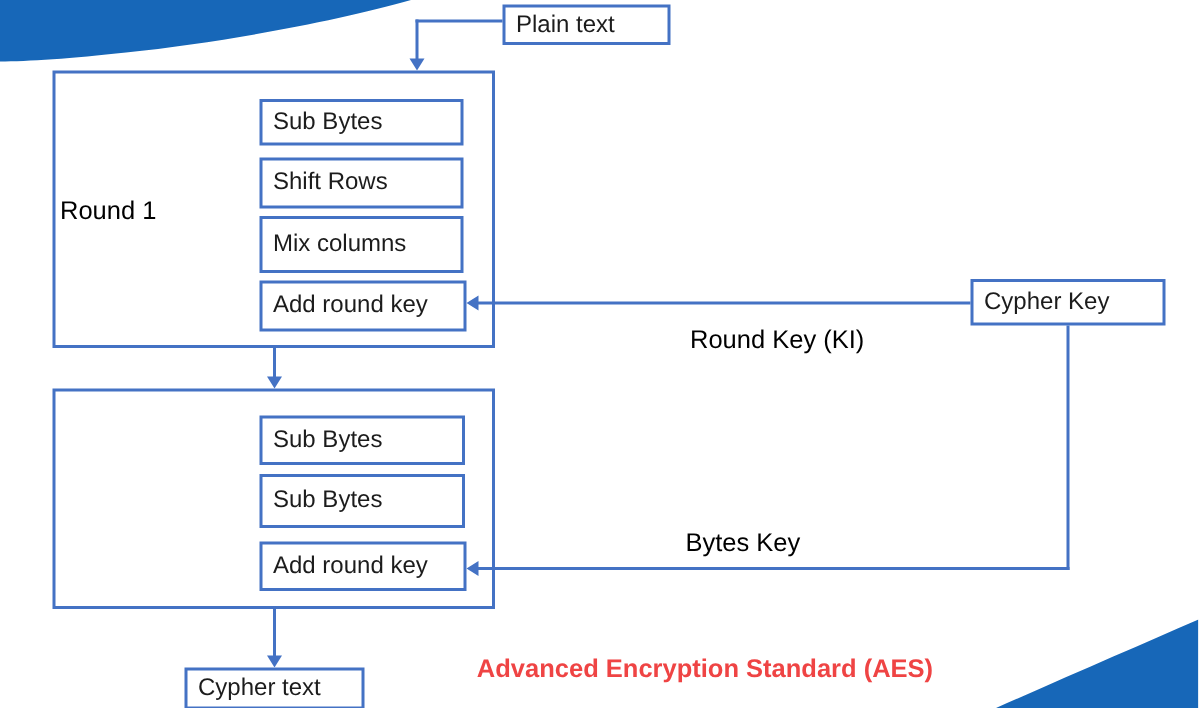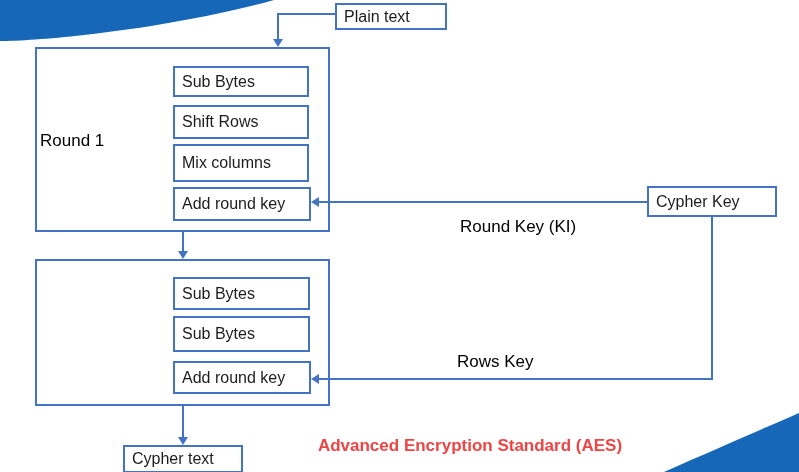--- a/index.html
+++ b/index.html
@@ -121,19 +121,19 @@
 
   <div class="box pad" style="left:647px; top:186px; width:130px; height:31px;">
     <span>Cypher Key</span>
   </div>
 
   <div class="float-label" style="left:460px; top:173px;margin-top:44px;">Round Key (KI)</div>
   <div class="line" style="left:318px; top:201px; width:329px; height:2px;"></div>
   <div class="arrow-left" style="left:311px; top:197px;"></div>
 
   <div class="line" style="left:711px; top:217px; width:2px; height:163px;"></div>
-  <div class="float-label" style="left:457px; top:352px;">Rows Key</div>
+  <div class="float-label" style="left:457px; top:352px;">Bytes Key</div>
   <div class="line" style="left:318px; top:378px; width:395px; height:2px;"></div>
   <div class="arrow-left" style="left:311px; top:374px;"></div>
 
   <div class="title">Advanced Encryption Standard (AES)</div>
 
 </div>
 
 </body></html>

